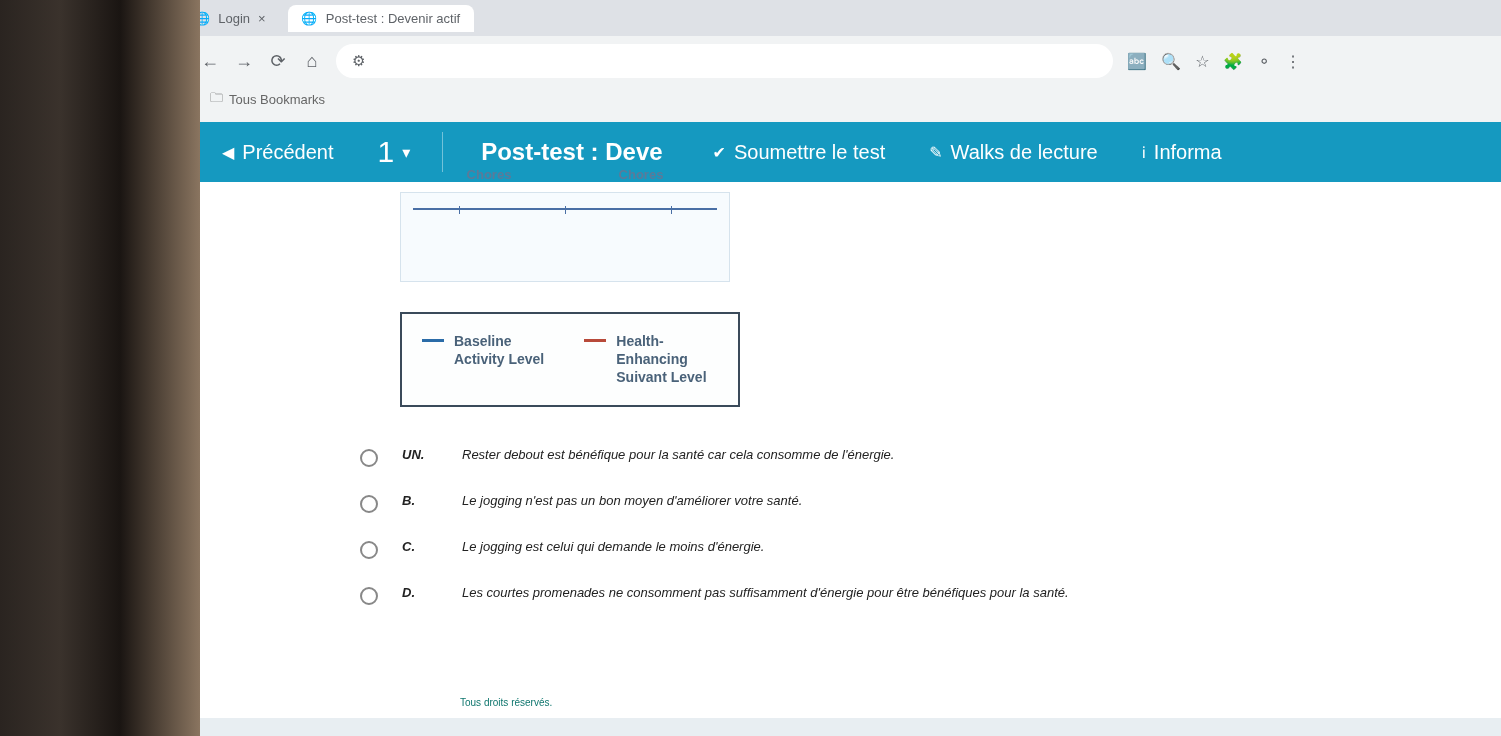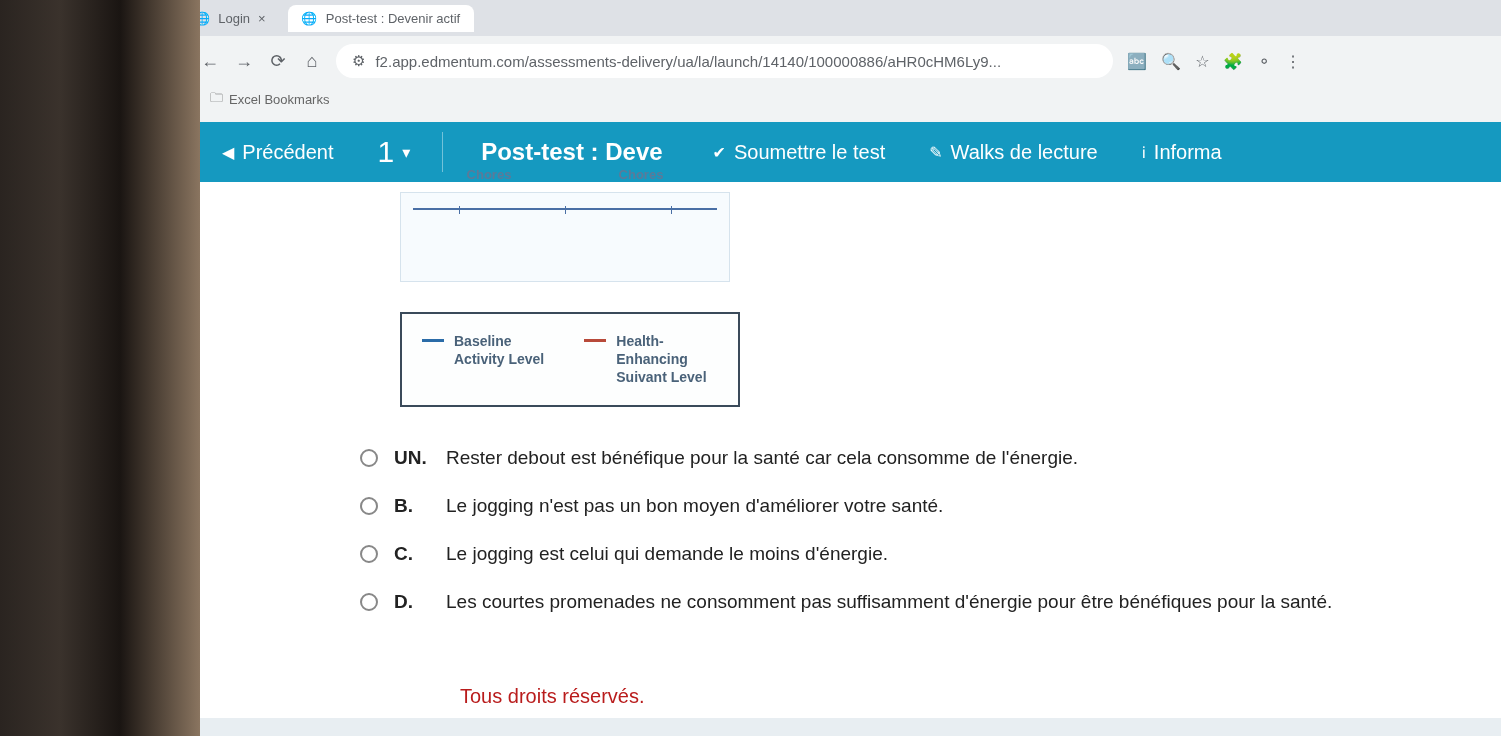--- a/index.html
+++ b/index.html
@@ -117,41 +117,42 @@
   }
   .legend-item { display: flex; gap: 10px; align-items: flex-start; justify-content: flex-end; }
   .legend-swatch { width: 22px; height: 3px; margin-top: 7px; flex-shrink: 0; }
   .sw-blue { background: #2b6ca8; }
   .sw-red { background: #b84a3a; }
   .legend-text { font-size: 14px; color: #4a6279; font-weight: 600; line-height: 1.3; }
   .answers { margin-left: -40px; }
   .answer-row {
     display: flex;
     align-items: flex-start;
-    gap: 16px;
+    gap: 24px;
     margin-bottom: 26px;
-    font-size: 19px;
+    font-size: 13px;
     color: #222;
     cursor: pointer;
+    font-style: italic;
   }
   .radio {
     width: 18px; height: 18px;
     border: 2px solid #888;
     border-radius: 50%;
     margin-top: 2px;
     flex-shrink: 0;
   }
   .ans-letter { font-weight: 700; width: 36px; flex-shrink: 0; }
   .ans-text { flex: 1; }
   .footer {
     position: absolute;
     bottom: 10px;
     left: 260px;
-    font-size: 20px;
-    color: #b91c1c;
+    font-size: 10px;
+    color: #0f766e;
   }
   .left-edge {
     position: fixed;
     left: 0; top: 0;
     width: 200px;
     height: 100%;
     background: linear-gradient(90deg, #2a2420 0%, #3a322c 30%, #1a1512 60%, #8a7560 100%);
     z-index: 10;
   }
   .tablet-bezel {
@@ -180,34 +181,33 @@
       <span>Post-test : Devenir actif</span>
     </div>
   </div>
   <div class="addr-row">
     <span class="nav-ico">←</span>
     <span class="nav-ico">→</span>
     <span class="nav-ico">⟳</span>
     <span class="nav-ico">⌂</span>
     <div class="url-bar">
       <span>⚙</span>
-      <span>f2.app.edmentum.com/assessments-delivery/ua/la/launch/14140/100000886/aHR0cHM6Ly9...</span>
     </div>
     <div class="addr-icons">
       <span>🔤</span>
       <span>🔍</span>
       <span>☆</span>
       <span>🧩</span>
       <span>⚬</span>
       <span>⋮</span>
     </div>
   </div>
   <div class="bookmarks-row">
     <span>🗀</span>
-    <span>Excel Bookmarks</span>
+    <span>Tous Bookmarks</span>
   </div>
 </div>
 
 <div class="top-bar">
   <div class="tb-btn">
     <span class="tb-ico">◀</span>
     <span>Précédent</span>
   </div>
   <div class="tb-btn">
     <span class="tb-num">1</span>

